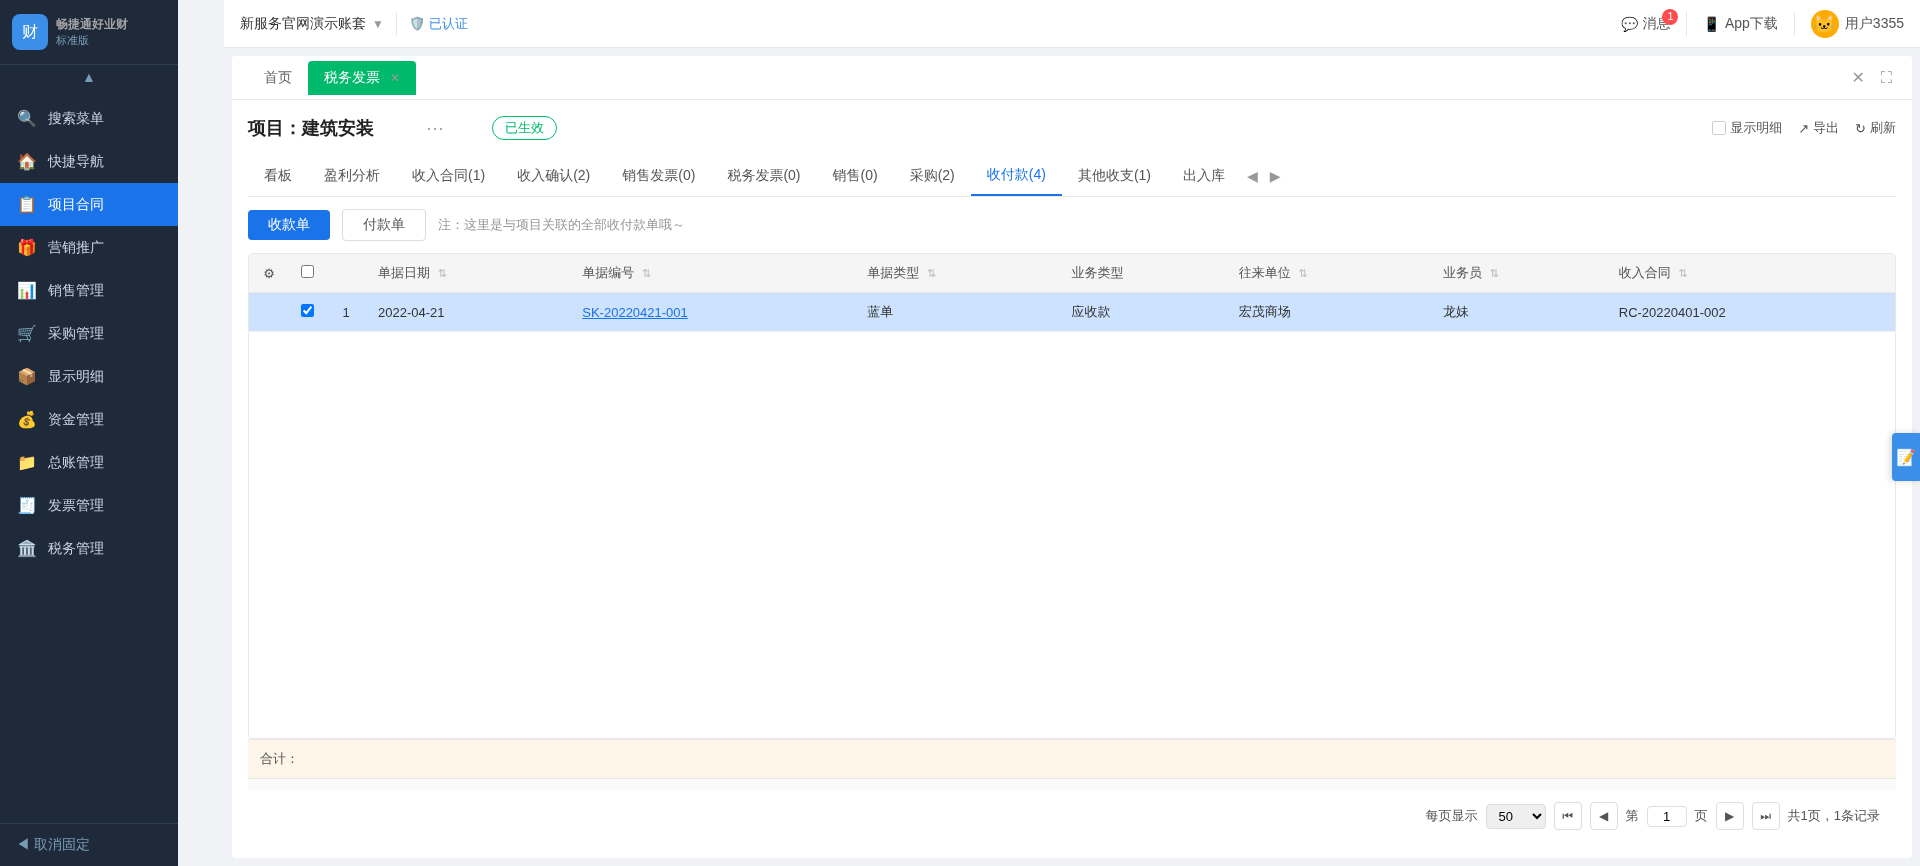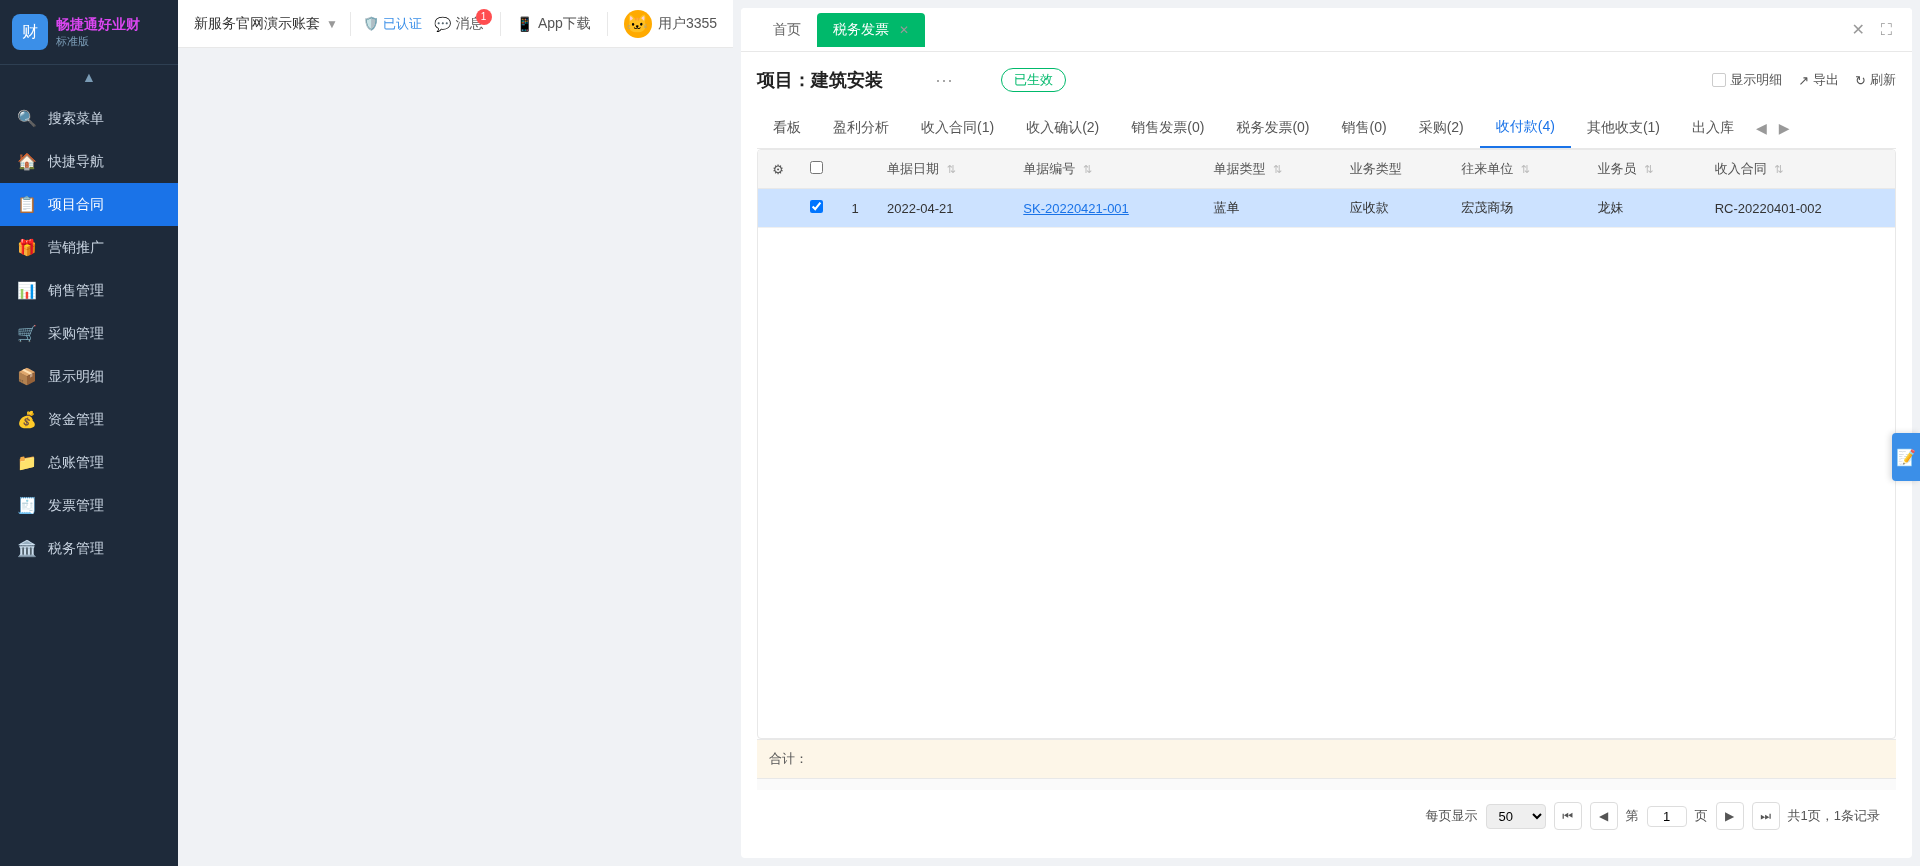--- a/index.html
+++ b/index.html
@@ -42,24 +42,25 @@
     }
     .sidebar-footer {
       padding: 12px 16px; border-top: 1px solid #2e3f52; cursor: pointer;
       color: #7a9bb5; display: flex; align-items: center; gap: 6px;
     }
 
     
     .main {
       flex: 1;
       display: flex;
-      flex-direction: row;
+      flex-direction: column;
       background: #f0f2f5;
       height: 100%;
       overflow: hidden;
+      padding-left: 46px;
     }
 
     
     .topbar {
       background: white;
       height: 48px;
       display: flex;
       align-items: center;
       padding: 0 16px;
       border-bottom: 1px solid #e8e8e8;
@@ -208,21 +209,21 @@
       box-shadow: -2px 0 6px rgba(0,0,0,0.15);
     }
   </style>
 </head>
 <body>
 
 <div class="sidebar">
   <div class="sidebar-logo">
     <div class="sidebar-logo-icon">财</div>
     <div>
-      <div style="color:#d946ef;font-size:14px;font-weight:bold;">畅捷通好业财</div>
+      <div style="color:#a3a3a3;font-size:12px;font-weight:bold;">畅捷通好业财</div>
       <div style="color:#7a9bb5;font-size:11px;">标准版</div>
     </div>
   </div>
   <div class="sidebar-scroll-up">▲</div>
   <div class="sidebar-nav">
     <div class="sidebar-item">
       <span class="sidebar-item-icon">🔍</span>
       <span class="sidebar-item-label">搜索菜单</span>
     </div>
     <div class="sidebar-item">
@@ -258,20 +259,23 @@
       <span class="sidebar-item-label">总账管理</span>
     </div>
     <div class="sidebar-item">
       <span class="sidebar-item-icon">🧾</span>
       <span class="sidebar-item-label">发票管理</span>
     </div>
     <div class="sidebar-item">
       <span class="sidebar-item-icon">🏛️</span>
       <span class="sidebar-item-label">税务管理</span>
     </div>
+  </div>
+  <div class="sidebar-footer">
+    <span>◀ 取消固定</span>
   </div>
 </div>
 
 <div class="main">
 
   <div class="topbar">
     <div class="topbar-project-selector">
       <span>新服务官网演示账套</span>
       <span class="arrow">▼</span>
     </div>
@@ -348,20 +352,25 @@
         <div class="sub-tab"><span>税务发票(0)</span></div>
         <div class="sub-tab"><span>销售(0)</span></div>
         <div class="sub-tab"><span>采购(2)</span></div>
         <div class="sub-tab active"><span>收付款(4)</span></div>
         <div class="sub-tab"><span>其他收支(1)</span></div>
         <div class="sub-tab"><span>出入库</span></div>
         <div class="sub-tab-arrow">◀</div>
         <div class="sub-tab-arrow">▶</div>
       </div>
 
+      <div class="toolbar">
+        <button class="btn-primary">收款单</button>
+        <button class="btn-default">付款单</button>
+        <span class="toolbar-note">注：这里是与项目关联的全部收付款单哦～</span>
+      </div>
 
       <div class="table-wrap">
         <table>
           <thead>
             <tr>
               <th class="th-gear">
                 <span class="gear-icon">⚙</span>
               </th>
               <th class="th-check">
                 <input type="checkbox" style="">

